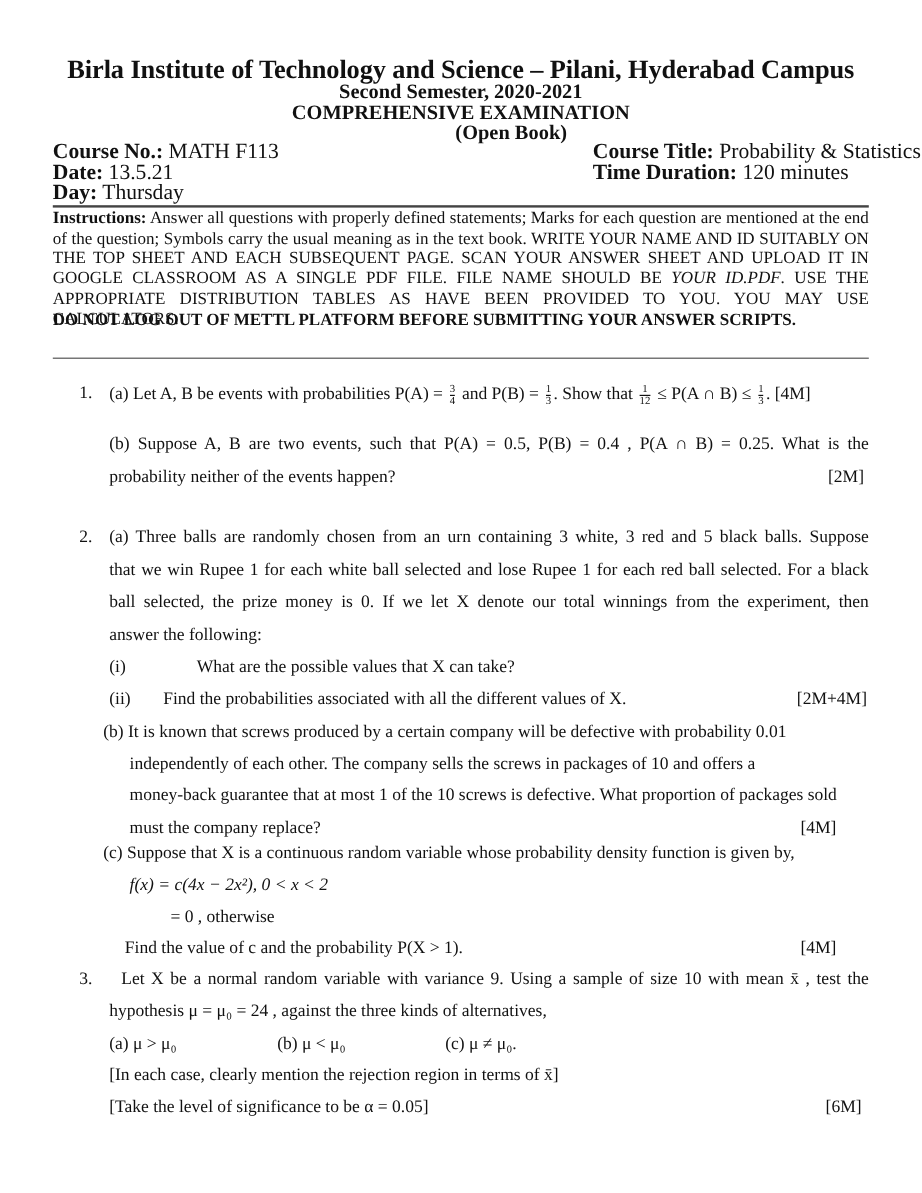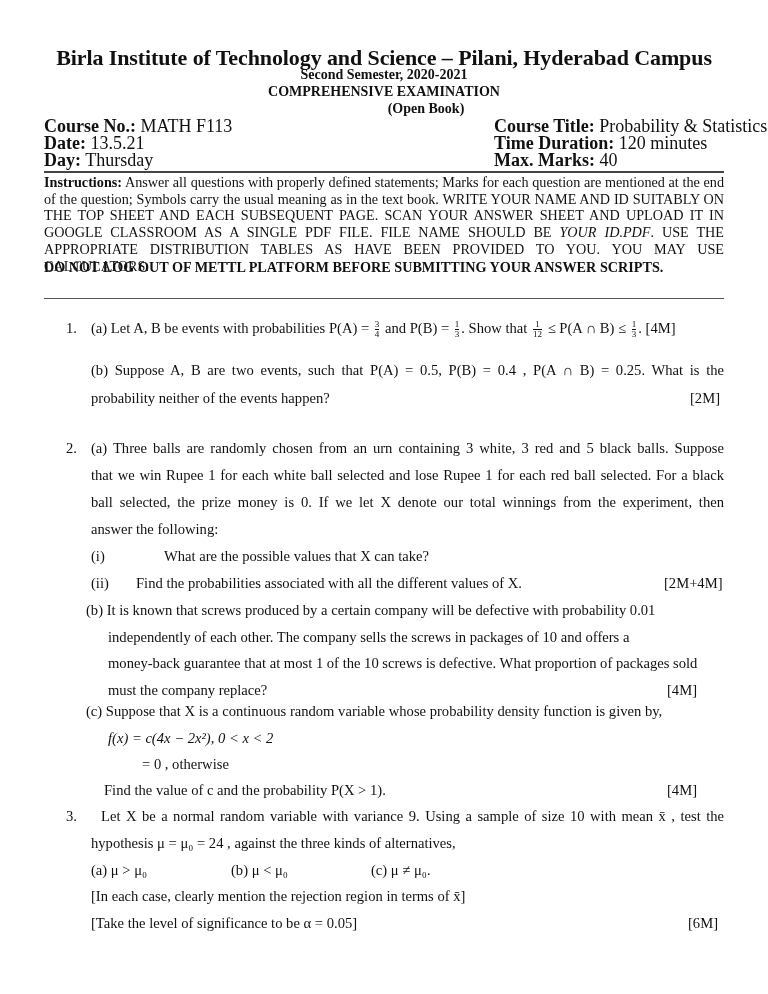--- a/index.html
+++ b/index.html
@@ -3,21 +3,21 @@
 <meta charset="utf-8">
 <style>
   html, body { margin: 0; padding: 0; background: #ffffff; }
   body {
     width: 768px; height: 994px; position: relative; overflow: hidden;
     font-family: "Liberation Serif", serif; color: #111; font-size: 14.6px;
   }
   .abs { position: absolute; }
   .center { left: 0; width: 768px; text-align: center; }
   .title { top: 45px; font-size: 22px; font-weight: bold; letter-spacing: -0.1px; }
-  .sub { font-size: 14px; font-weight: bold; }
+  .sub { font-size: 17px; font-weight: bold; }
   .sub1 { top: 67px; } .sub2 { top: 84px; } .sub3 { top: 101px; padding-left: 42px; }
   .meta { font-size: 18px; line-height: 17px; }
   .meta b { font-weight: bold; }
   .left-meta { left: 44px; top: 118px; }
   .right-meta { left: 494px; top: 118px; }
   .rule-thick { left: 44px; width: 680px; top: 171px; border-top: 2px solid #444; }
   .instr { left: 44px; width: 680px; top: 174px; font-size: 14.2px; line-height: 16.7px; text-align: justify; text-align-last: left; }
   .instr b { font-weight: bold; }
   .warn { left: 44px; top: 259px; font-size: 14.2px; font-weight: bold; }
   .rule-thin { left: 44px; width: 680px; top: 298px; border-top: 1px solid #555; }
@@ -37,21 +37,20 @@
 <div class="abs center sub sub3">(Open Book)</div>
 
 <div class="abs meta left-meta">
   <div><b>Course No.:</b><span> MATH F113</span></div>
   <div><b>Date:</b><span> 13.5.21</span></div>
   <div><b>Day:</b><span> Thursday</span></div>
 </div>
 <div class="abs meta right-meta">
   <div><b>Course Title:</b><span> Probability &amp; Statistics</span></div>
   <div><b>Time Duration:</b><span> 120 minutes</span></div>
-  <div><b>Max. Marks:</b><span> 40</span></div>
 </div>
 
 <div class="abs rule-thick"></div>
 
 <div class="abs instr"><b>Instructions:</b><span> Answer all questions with properly defined statements; Marks for each question are mentioned at the end of the question; Symbols carry the usual meaning as in the text book. WRITE YOUR NAME AND ID SUITABLY ON THE TOP SHEET AND EACH SUBSEQUENT PAGE. SCAN YOUR ANSWER SHEET AND UPLOAD IT IN GOOGLE CLASSROOM AS A SINGLE PDF FILE. FILE NAME SHOULD BE </span><i>YOUR ID.PDF</i><span>. USE THE APPROPRIATE DISTRIBUTION TABLES AS HAVE BEEN PROVIDED TO YOU. YOU MAY USE CALCULATORS.</span></div>
 <div class="abs warn">DO NOT LOG OUT OF METTL PLATFORM BEFORE SUBMITTING YOUR ANSWER SCRIPTS.</div>
 
 <div class="abs rule-thin"></div>
 
 <div class="line" style="left:66px; top:320px;">1.</div>

